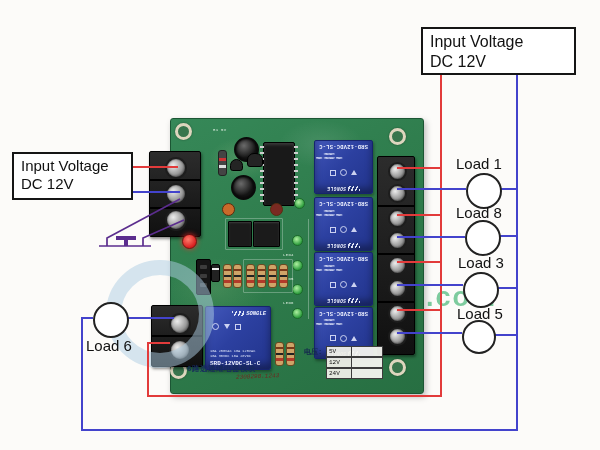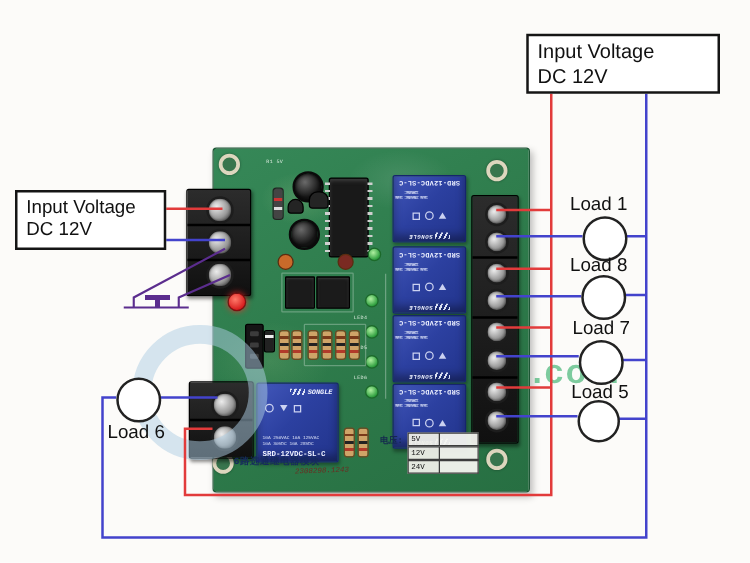--- a/index.html
+++ b/index.html
@@ -302,21 +302,21 @@
       <path d="M99,246 H151"></path>
       <rect x="116" y="236" width="20" height="4" fill="#5b2d8e" stroke="none"></rect>
       <rect x="124" y="240" width="4" height="6" fill="#5b2d8e" stroke="none"></rect>
     </g>
   </svg>
 
   <div class="loadlabel" style="left:456px;top:155px;">Load 1</div>
   <div class="loadcircle" style="left:466px;top:173px;width:32px;height:32px;"></div>
   <div class="loadlabel" style="left:456px;top:204px;">Load 8</div>
   <div class="loadcircle" style="left:465px;top:220px;width:32px;height:32px;"></div>
-  <div class="loadlabel" style="left:458px;top:254px;">Load 7</div>
+  <div class="loadlabel" style="left:458px;top:254px;">Load 3</div>
   <div class="loadcircle" style="left:463px;top:272px;width:32px;height:32px;"></div>
   <div class="loadlabel" style="left:457px;top:305px;">Load 5</div>
   <div class="loadcircle" style="left:462px;top:320px;width:30px;height:30px;"></div>
   <div class="loadcircle" style="left:93px;top:302px;width:32px;height:32px;"></div>
   <div class="loadlabel" style="left:86px;top:337px;">Load 6</div>
 
   <div class="labelbox" style="left:421px;top:27px;width:137px;height:38px;">
     <div class="l1">Input Voltage</div>
     <div class="l2">DC 12V</div>
   </div>

